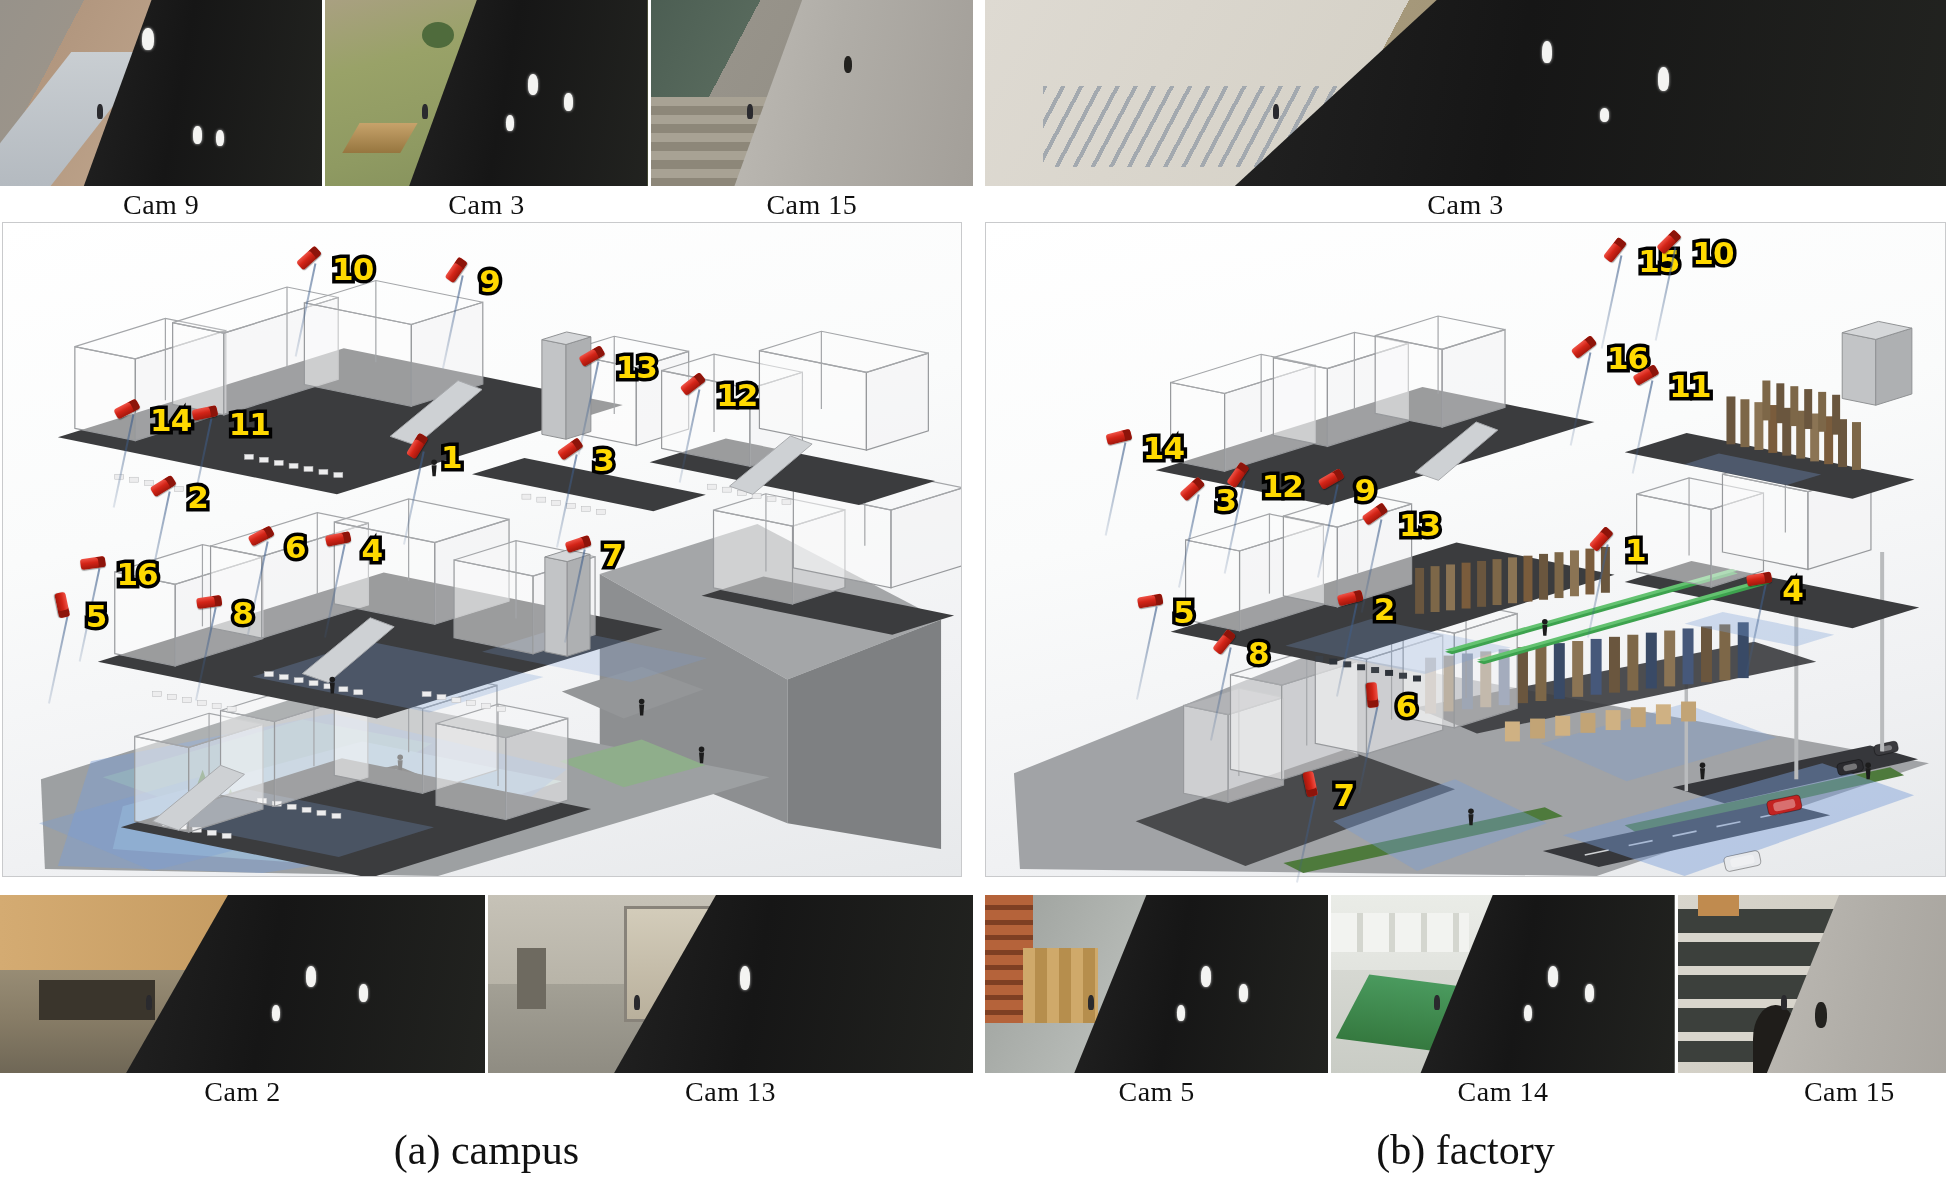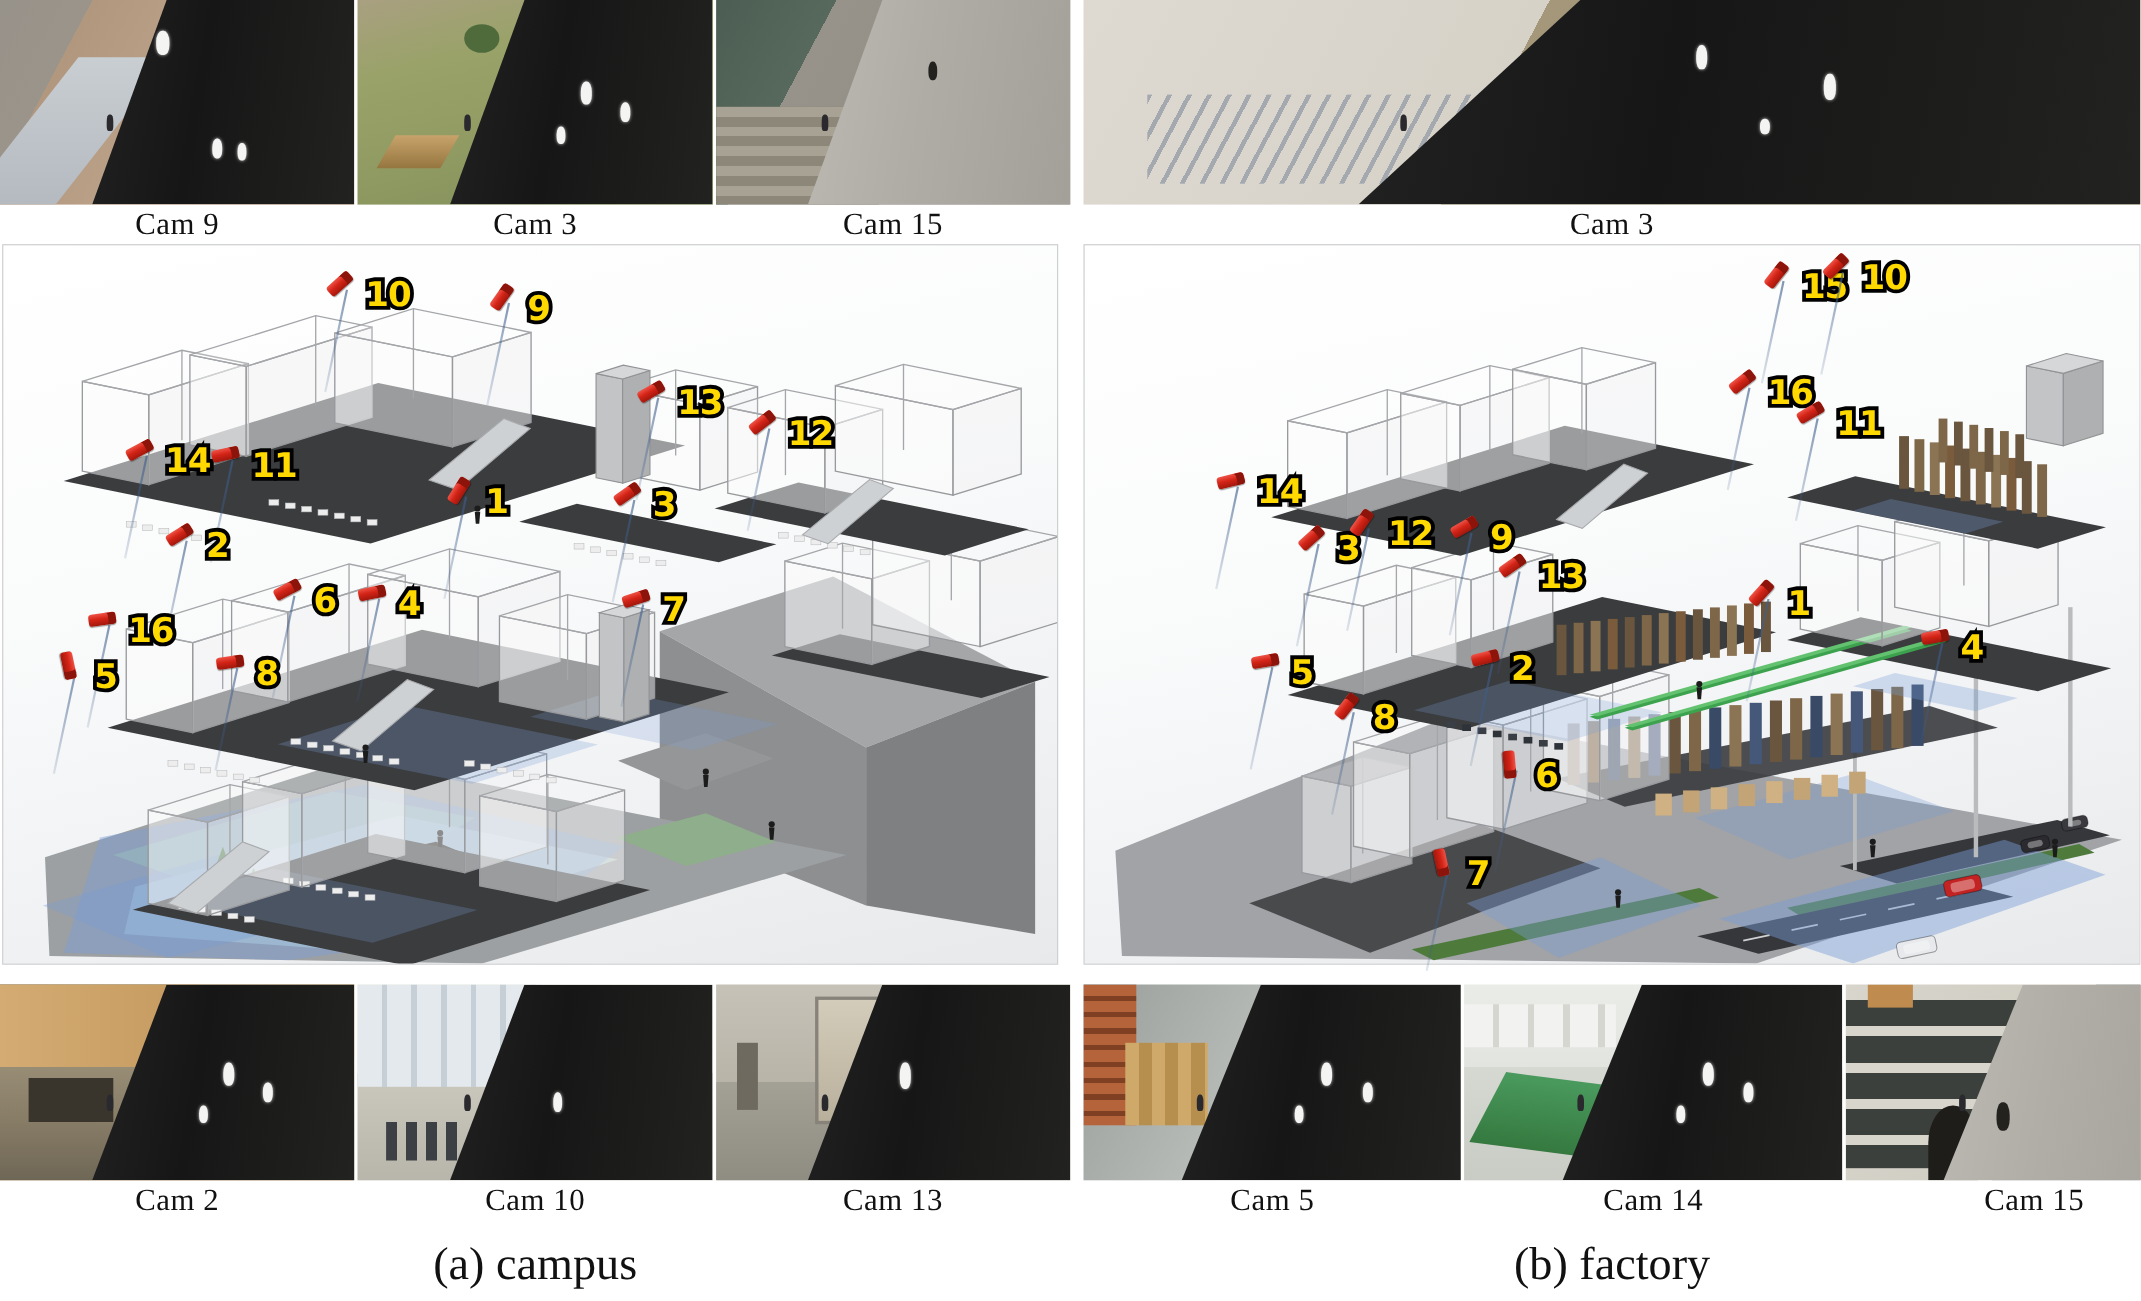--- a/index.html
+++ b/index.html
@@ -128,32 +128,20 @@
           <span class="prop" style="left: 8%; top: 48%; width: 24%; height: 22%; background: rgb(58, 53, 44);"></span>
           <span class="fig-person" style="left: 30%; top: 56%; width: 6px; height: 15px;"></span>
           <span class="fig-person" style="left: 39%; top: 62%; width: 5px; height: 13px;"></span>
           <div class="thermal">
             <span class="blob" style="left: 63%; top: 40%; width: 10px; height: 21px;"></span>
             <span class="blob" style="left: 74%; top: 50%; width: 9px; height: 18px;"></span>
             <span class="blob" style="left: 56%; top: 62%; width: 8px; height: 16px;"></span>
           </div>
         </div>
         <div class="cam-label">Cam 2</div>
-      </div>
-      <div class="cell">
-        <div class="thumb sc-campus-cam10">
-          <span class="prop" style="left: 0px; top: 0px; width: 52%; height: 52%; background: repeating-linear-gradient(90deg, rgb(227, 233, 236) 0px, rgb(227, 233, 236) 22px, rgb(198, 207, 213) 22px, rgb(198, 207, 213) 27px);"></span>
-          <span class="prop" style="left: 8%; top: 70%; width: 22%; height: 20%; background: repeating-linear-gradient(90deg, rgb(60, 64, 68) 0px, rgb(60, 64, 68) 10px, transparent 10px, transparent 18px);"></span>
-          <span class="fig-person" style="left: 30%; top: 56%; width: 6px; height: 15px;"></span>
-          <span class="fig-person" style="left: 39%; top: 62%; width: 5px; height: 13px;"></span>
-          <div class="thermal">
-            <span class="blob" style="left: 55%; top: 55%; width: 8px; height: 18px;"></span>
-          </div>
-        </div>
-        <div class="cam-label">Cam 10</div>
       </div>
       <div class="cell">
         <div class="thumb sc-campus-cam13">
           <span class="prop" style="left: 28%; top: 6%; width: 20%; height: 62%; background: linear-gradient(rgb(211, 204, 186), rgb(185, 176, 156)); border: 3px solid rgb(136, 131, 122);"></span>
           <span class="prop" style="left: 6%; top: 30%; width: 6%; height: 34%; background: rgb(110, 106, 96);"></span>
           <span class="fig-person" style="left: 30%; top: 56%; width: 6px; height: 15px;"></span>
           <span class="fig-person" style="left: 39%; top: 62%; width: 5px; height: 13px;"></span>
           <div class="thermal">
             <span class="blob" style="left: 52%; top: 40%; width: 10px; height: 24px;"></span>
           </div>

